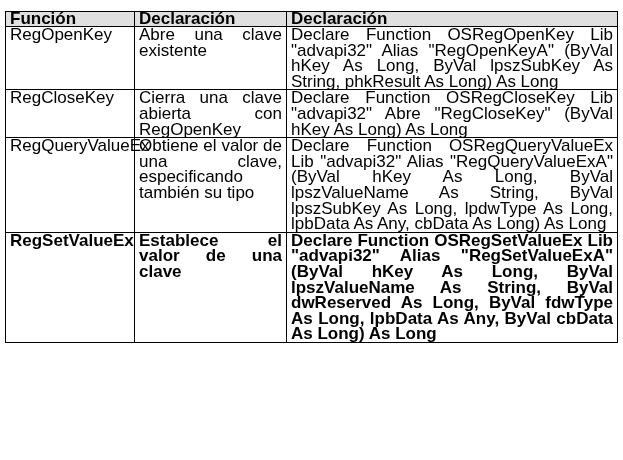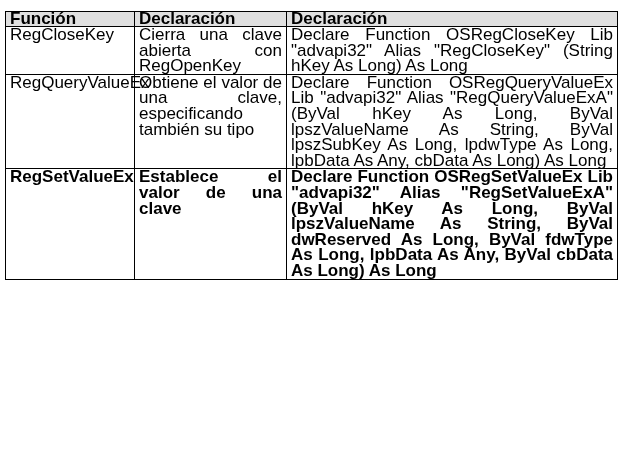--- a/index.html
+++ b/index.html
@@ -25,24 +25,29 @@
       <col class="c3">
     </colgroup>
   <thead>
     <tr>
       <th>Función</th>
       <th>Declaración</th>
       <th>Declaración</th>
     </tr>
   </thead>
   <tbody>
+    <tr class="r1">
+      <td>RegOpenKey</td>
+      <td class="just">Abre una clave existente</td>
+      <td class="just">Declare Function OSRegOpenKey Lib "advapi32" Alias "RegOpenKeyA" (ByVal hKey As Long, ByVal lpszSubKey As String, phkResult As Long) As Long</td>
+    </tr>
     <tr class="r2">
       <td>RegCloseKey</td>
       <td class="just">Cierra una clave abierta con RegOpenKey</td>
-      <td class="just">Declare Function OSRegCloseKey Lib "advapi32" Alias "RegCloseKey" (String hKey As Long) As Long</td>
+      <td class="just">Declare Function OSRegCloseKey Lib "advapi32" Abre "RegCloseKey" (ByVal hKey As Long) As Long</td>
     </tr>
     <tr class="r5">
       <td>RegQueryValueEx</td>
       <td class="just">Obtiene el valor de una clave, especificando también su tipo</td>
       <td class="just">Declare Function OSRegQueryValueEx Lib "advapi32" Alias "RegQueryValueExA" (ByVal hKey As Long, ByVal lpszValueName As String, ByVal lpszSubKey As Long, lpdwType As Long, lpbData As Any, cbData As Long) As Long</td>
     </tr>
     <tr class="r6">
       <td>RegSetValueEx</td>
       <td class="just">Establece el valor de una clave</td>
       <td class="just">Declare Function OSRegSetValueEx Lib "advapi32" Alias "RegSetValueExA" (ByVal hKey As Long, ByVal lpszValueName As String, ByVal dwReserved As Long, ByVal fdwType As Long, lpbData As Any, ByVal cbData As Long) As Long</td>

